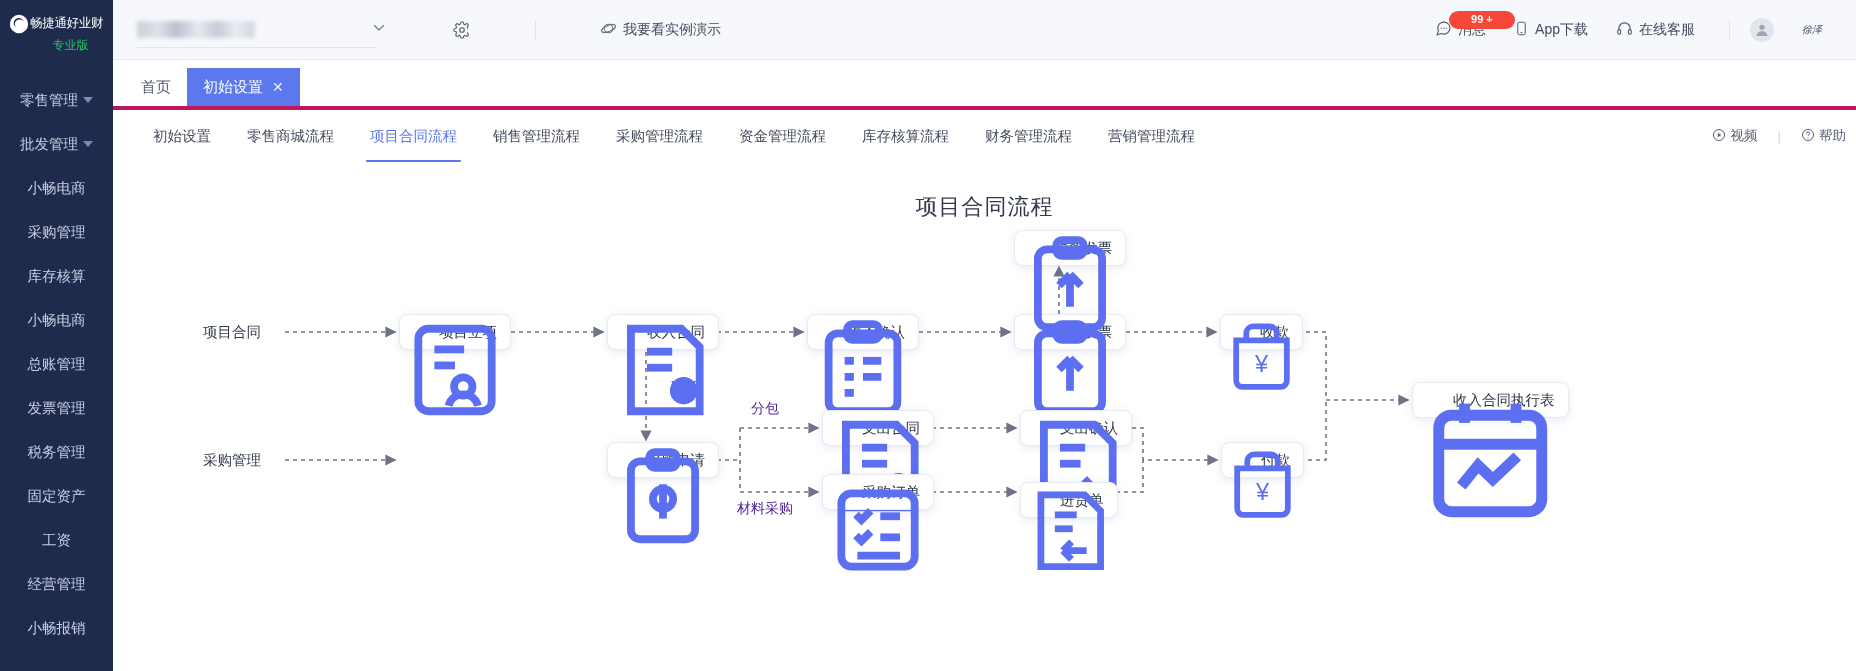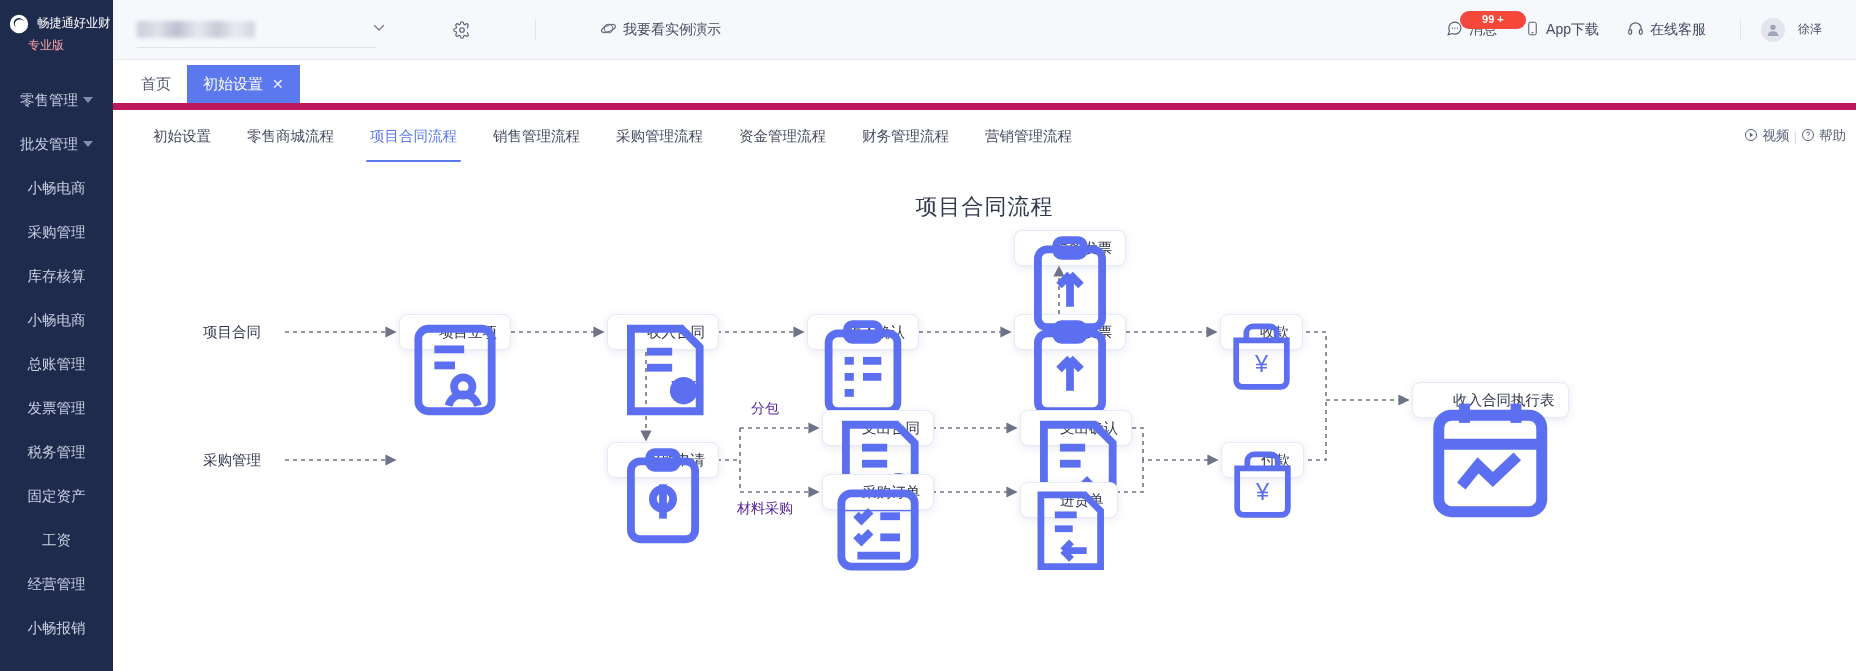--- a/index.html
+++ b/index.html
@@ -10,25 +10,25 @@
   }
   .app { position: relative; width: 1856px; height: 671px; display: flex; background:#f7f8fc; }
 
   
   .sidebar {
     width: 113px; height: 671px; background: #1f2b4d; flex: none;
     display: flex; flex-direction: column; position: relative; z-index: 5;
   }
   .brand { height: 60px; display:flex; flex-direction:column; justify-content:center;
            padding: 6px 0 0 8px; }
-  .brand-row { display:flex; align-items:center; gap:7px; }
+  .brand-row { display:flex; align-items:center; gap:0; }
   .brand-mark { width:22px; height:22px; flex:none; }
   .brand-name { color:#fff; font-size:12.5px; letter-spacing:-0.3px; white-space:nowrap;
                 overflow:hidden; }
-  .brand-sub { color:#fca5a5; font-size:12px; margin-left:20px; margin-top:2px; }
+  .brand-sub { color:#22c55e; font-size:12px; margin-left:20px; margin-top:2px;text-align:center; }
   .nav { margin-top: 18px; display:flex; flex-direction:column; }
   .nav-item {
     height: 44px; display:flex; align-items:center; justify-content:center; gap:5px;
     color:#c9cfe3; font-size:14.5px; cursor:pointer; user-select:none;
   }
   .caret { width:0; height:0; border-left:5px solid transparent; border-right:5px solid transparent;
            border-top:6px solid #7d8cb5; }
 
   
   .main { flex:1; display:flex; flex-direction:column; min-width:0; }
@@ -53,39 +53,39 @@
   .topbar-right { margin-left:auto; display:flex; align-items:center; gap:0; padding-right:4px; }
   .hr-item { display:flex; align-items:center; gap:6px; color:#444b60; font-size:14px;
              cursor:pointer; padding:0 14px; position:relative; }
   .badge {
     position:absolute; top:-9px; left:28px; background:#f5483b; color:#fff;
     font-size:11px; line-height:1; padding:3px 22px 4px; border-radius:9px; font-weight:bold;
     white-space:nowrap;
   }
   .avatar { width:24px; height:24px; border-radius:50%; background:#e3e5ec; display:flex;
             align-items:center; justify-content:center; }
-  .user-name { color:#444b60; font-size:12px; margin-left:7px; white-space:nowrap; }
+  .user-name { color:#444b60; font-size:10px; margin-left:22px; white-space:nowrap;font-style:italic; }
 
   
   .tabstrip { height:50px; background:#fff; display:flex; align-items:flex-end; padding-left:12px;
-              border-bottom:7px solid #be185d; }
+              border-bottom:4px solid #be185d; }
   .tab { height:38px; padding:0 16px; display:flex; align-items:center; gap:9px;
          font-size:15px; color:#555c70; cursor:pointer; }
   .tab.active { background:#5b78ee; color:#fff; }
   .tab-close { font-size:14px; opacity:.9; }
 
   
   .subtabs { height:52px; background:#fff; display:flex; align-items:center;
              padding-left:22px; position:relative; }
   .subtab { padding:0 18px; height:52px; display:flex; align-items:center; font-size:14.5px;
             color:#454b5e; cursor:pointer; position:relative; white-space:nowrap; }
   .subtab.active { color:#5b78ee; }
   .subtab.active::after { content:""; position:absolute; left:14px; right:14px; bottom:0;
                           height:2.5px; background:#5b78ee; border-radius:2px; }
-  .subtabs-right { margin-left:auto; display:flex; align-items:center; gap:4px;
+  .subtabs-right { margin-left:auto; display:flex; align-items:center; gap:20px;
                    padding-right:10px; color:#5a6076; font-size:13.5px; }
   .srt { display:flex; align-items:center; gap:4px; cursor:pointer; }
   .srt-sep { color:#d4d7e0; }
 
   
   .canvas { flex:1; background:#fff; position:relative; overflow:hidden; }
   .page-title { position:absolute; left:0; right:0; top:30px; text-align:center;
                 font-size:22px; color:#333a4d; letter-spacing:1px; }
   .flow { position:absolute; inset:0; }
   .flow svg { position:absolute; left:0; top:0; }
@@ -268,20 +268,23 @@
       <div class="subtab">
           <span>销售管理流程</span>
         </div>
       <div class="subtab">
           <span>采购管理流程</span>
         </div>
       <div class="subtab">
           <span>资金管理流程</span>
         </div>
       <div class="subtab">
+          <span>库存核算流程</span>
+        </div>
+      <div class="subtab">
           <span>财务管理流程</span>
         </div>
       <div class="subtab">
           <span>营销管理流程</span>
         </div>
 
       <div class="subtabs-right">
         <span class="srt">
           <span>
             <svg width="14" height="14" viewBox="0 0 24 24" fill="none" stroke="#5a6076" stroke-width="1.7">

